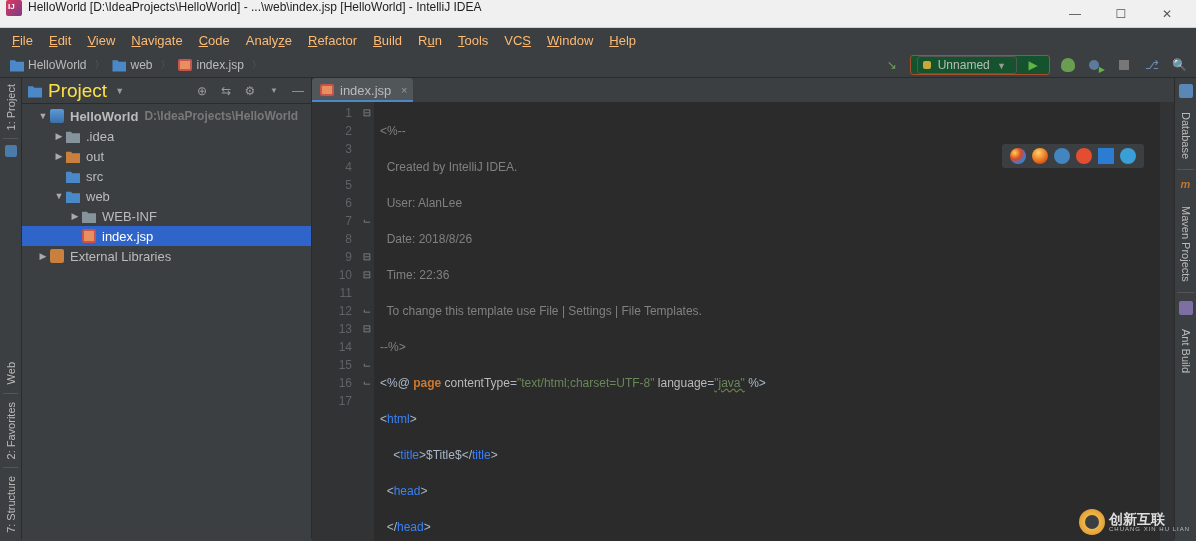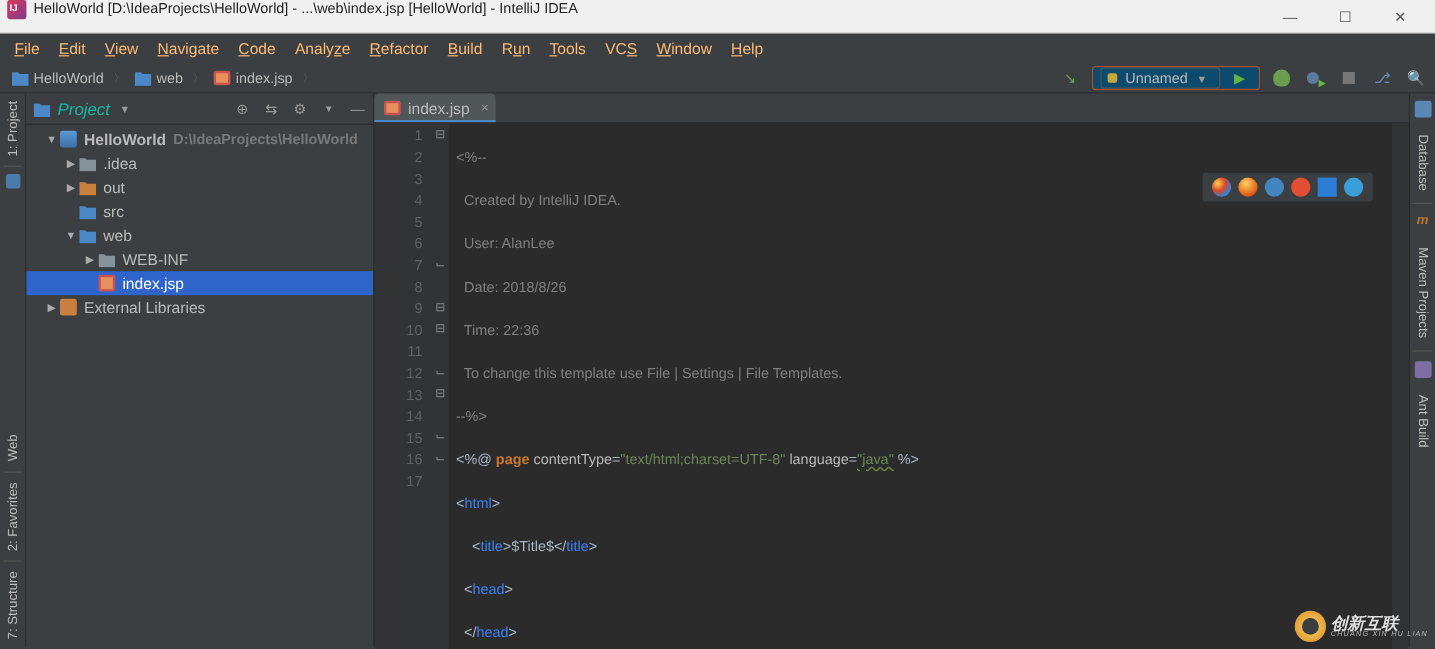--- a/index.html
+++ b/index.html
@@ -22,21 +22,21 @@
 .navbar { height: 26px; background: #3c3f41; border-bottom: 1px solid #2b2b2b; display: flex; align-items: center; padding: 0 6px; }
 .breadcrumbs { display: flex; align-items: center; gap: 2px; }
 .crumb { display: flex; align-items: center; padding: 0 4px; gap: 4px; color: #bbb; }
 .crumb-icon { width: 14px; height: 14px; }
 .web-folder-icon { background: #4a88c7; clip-path: polygon(0 20%, 0 100%, 100% 100%, 100% 30%, 45% 30%, 35% 20%, 0 20%); position:relative; }
 .jsp-icon { background: #c75450; border-radius: 2px; width: 14px; height: 12px; position: relative; }
 .jsp-icon::after { content: ''; position:absolute; top:2px;left:2px;right:2px;bottom:2px; background: #e88f5e; }
 .crumb-sep { color: #666; font-size: 10px; padding: 0 2px; }
 .nav-right { margin-left: auto; display: flex; align-items: center; gap: 8px; }
 .nav-icon { width: 20px; height: 20px; display: flex; align-items: center; justify-content: center; color: #999; }
-.run-config-box { border: 1px solid #a94e2b; height: 20px; display: flex; align-items: center; gap: 6px; padding: 0 6px; border-radius: 3px; background: #0c4a6e; }
+.run-config-box { border: 1px solid #a94e2b; height: 20px; display: flex; align-items: center; gap: 6px; padding: 0 6px; border-radius: 3px; background: #14532d; }
 .config-pill { border: 1px solid #555; border-radius: 3px; padding: 1px 10px 1px 20px; position:relative; font-size:12px; }
 .config-pill::before{content:'';position:absolute;left:5px;top:4px;width:8px;height:8px;background:#c9a83a;border-radius:2px;}
 .config-pill .chev{margin-left:4px;color:#999;font-size:9px;}
 .run-triangle { color: #62b543; }
 .bug-icon { width:14px;height:14px;background:#699e50;border-radius:50% 50% 40% 40%;position:relative;}
 .cov-icon{position:relative;width:14px;height:14px;}
 .cov-icon::before{content:'';position:absolute;width:10px;height:10px;background:#5c7a9c;border-radius:50%;left:0;top:2px;}
 .cov-icon::after{content:'▶';position:absolute;color:#62b543;font-size:8px;right:-2px;bottom:-2px;}
 .stop-square{width:10px;height:10px;background:#777;}
 
@@ -46,21 +46,21 @@
 
 .left-gutter { width: 22px; background: #3c3f41; border-right: 1px solid #2b2b2b; display: flex; flex-direction: column; }
 .gutter-label { writing-mode: vertical-rl; transform: rotate(180deg); font-size: 11px; color: #bbb; padding: 6px 0; margin: 0 auto; display: flex; align-items: center; gap: 4px; }
 .gutter-sep { height: 1px; background: #555; margin: 2px 3px; }
 .gutter-icon-stack{display:flex;flex-direction:column;align-items:center;gap:8px;padding:4px 0;}
 
 
 .project-panel { width: 290px; background: #3c3f41; border-right: 1px solid #2b2b2b; display: flex; flex-direction: column; }
 .panel-header { height: 26px; background: #3c3f41; border-bottom: 1px solid #2b2b2b; display: flex; align-items: center; padding: 0 6px; gap: 6px; }
 .panel-header .ph-icon { width: 14px; height: 14px; background:#4a88c7;clip-path:polygon(0 20%,0 100%,100% 100%,100% 30%,45% 30%,35% 20%,0 20%);}
-.panel-header .ph-title { color: #14b8a6; font-size: 14px; font-style: italic; }
+.panel-header .ph-title { color: #fde047; font-size: 19px; }
 .panel-header .ph-chev { color: #999; font-size: 9px; margin-left:2px;}
 .panel-header .ph-actions { margin-left: auto; display: flex; gap: 10px; color: #999; align-items: center;}
 .ph-act{width:14px;height:14px;display:flex;align-items:center;justify-content:center;}
 
 .tree { padding: 2px 0; overflow: hidden; }
 .tree-row { height: 20px; display: flex; align-items: center; gap: 2px; color: #bbb; font-size: 13px; }
 .tree-row.selected { background: #2f65ca; color: #fff; }
 .tree-row.bold { font-weight: bold; }
 .tree-arrow { width: 10px; text-align: center; color: #aaa; font-size: 9px; }
 .tree-icon { width: 14px; height: 14px; margin-right: 4px; flex-shrink: 0; }
@@ -101,21 +101,21 @@
 
 
 .right-gutter { width: 22px; background: #3c3f41; border-left: 1px solid #2b2b2b; display: flex; flex-direction: column; align-items: center; }
 .right-gutter .gutter-label { padding: 8px 0; }
 .rg-icon{width:14px;height:14px;margin:6px 0;}
 
 
 .watermark{position:absolute;right:6px;bottom:6px;display:flex;align-items:center;gap:4px;color:#ddd;font-size:11px;}
 .watermark .logo{width:26px;height:26px;background:radial-gradient(circle,#ffd35c,#d68b2a);border-radius:50%;position:relative;}
 .watermark .logo::after{content:'';position:absolute;inset:6px;border-radius:50%;background:#3c3f41;}
-.watermark .txt{display:flex;flex-direction:column;line-height:1;font-style:italic;}
+.watermark .txt{display:flex;flex-direction:column;line-height:1;}
 .watermark .sub{font-size:6px;color:#bbb;letter-spacing:1px;}
 
 </style>
 </head>
 <body>
 
 <div class="titlebar">
   <div class="app-icon"></div>
   <div class="title-text">HelloWorld [D:\IdeaProjects\HelloWorld] - ...\web\index.jsp [HelloWorld] - IntelliJ IDEA</div>
   <div class="win-controls">

